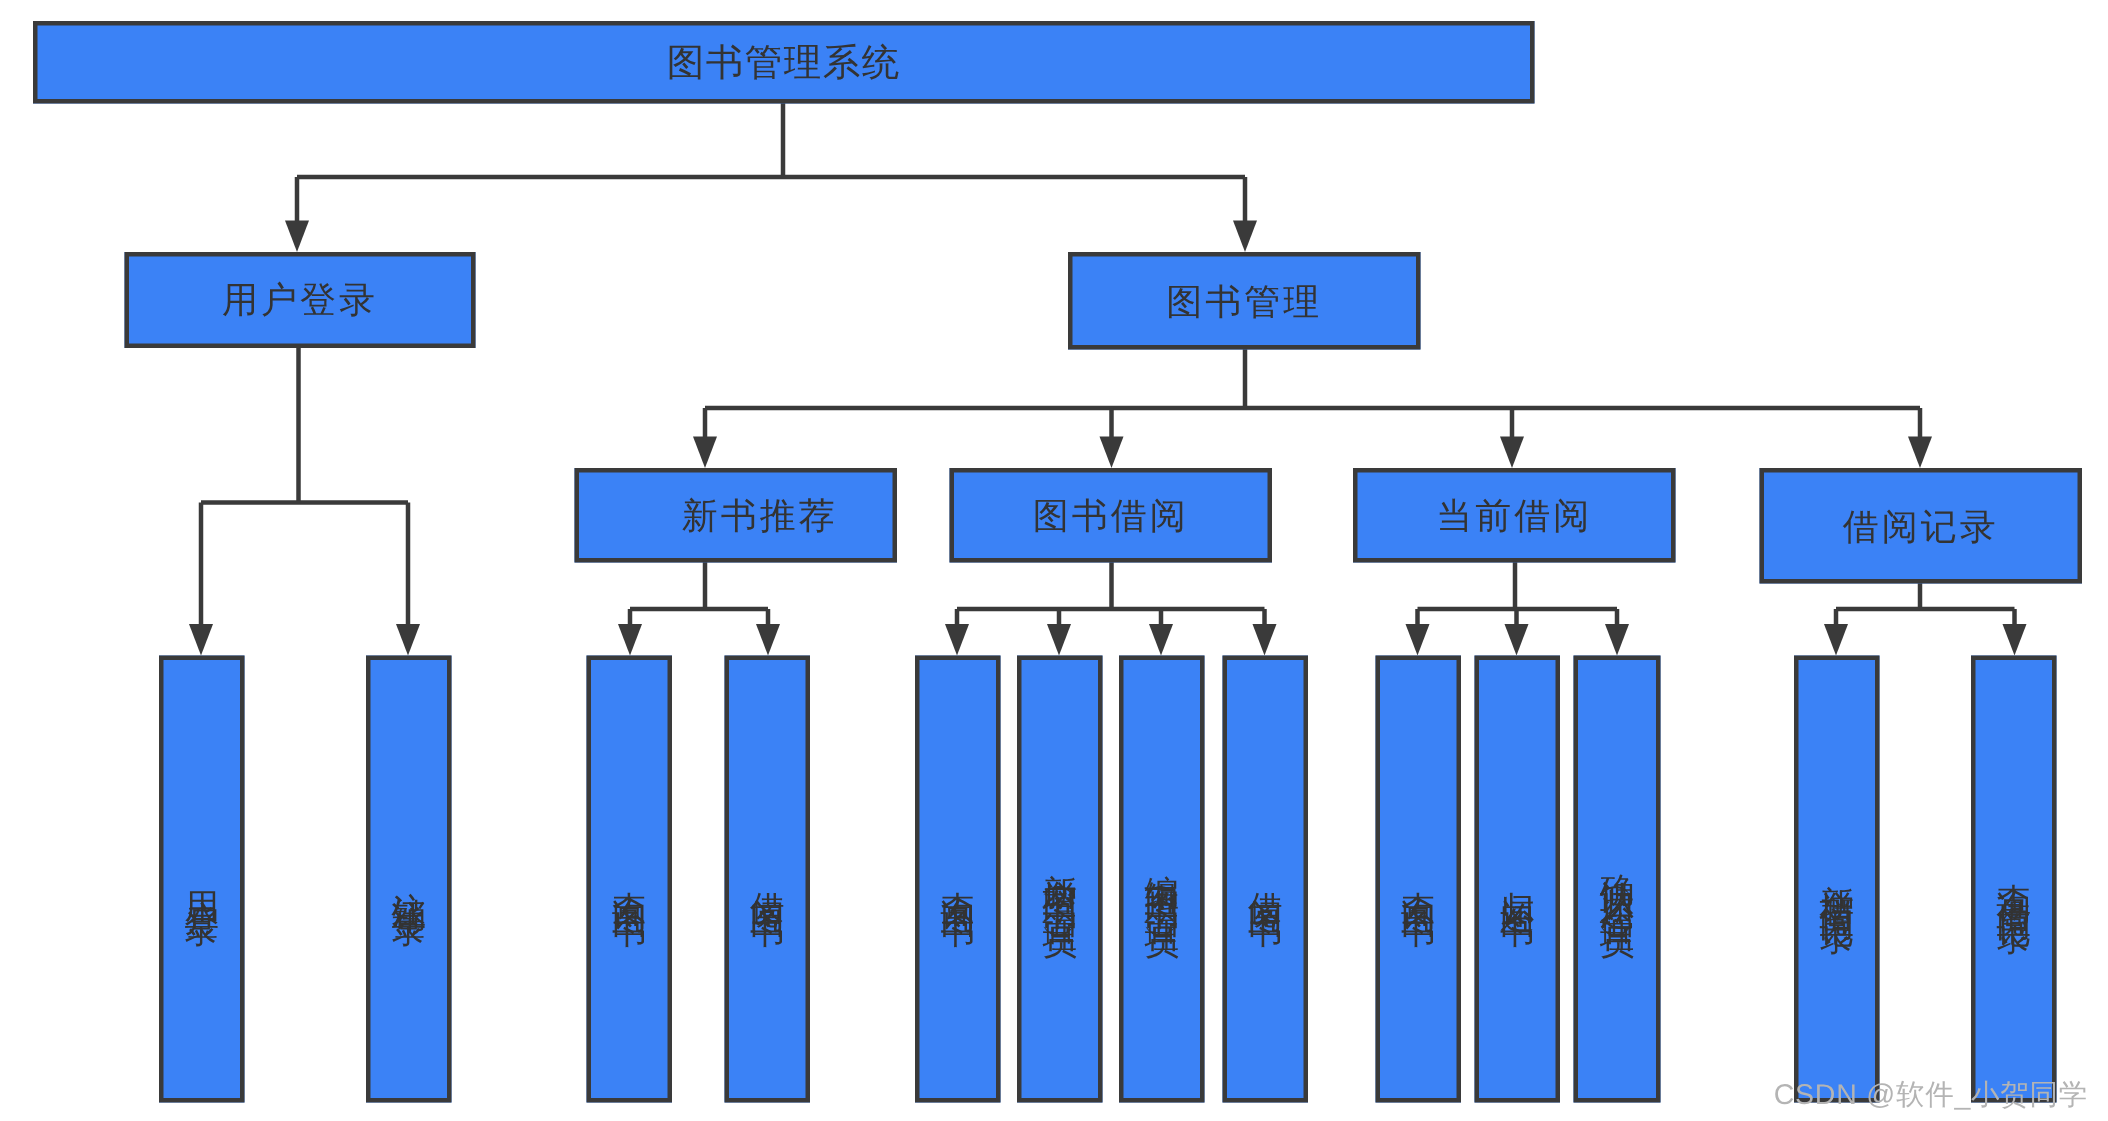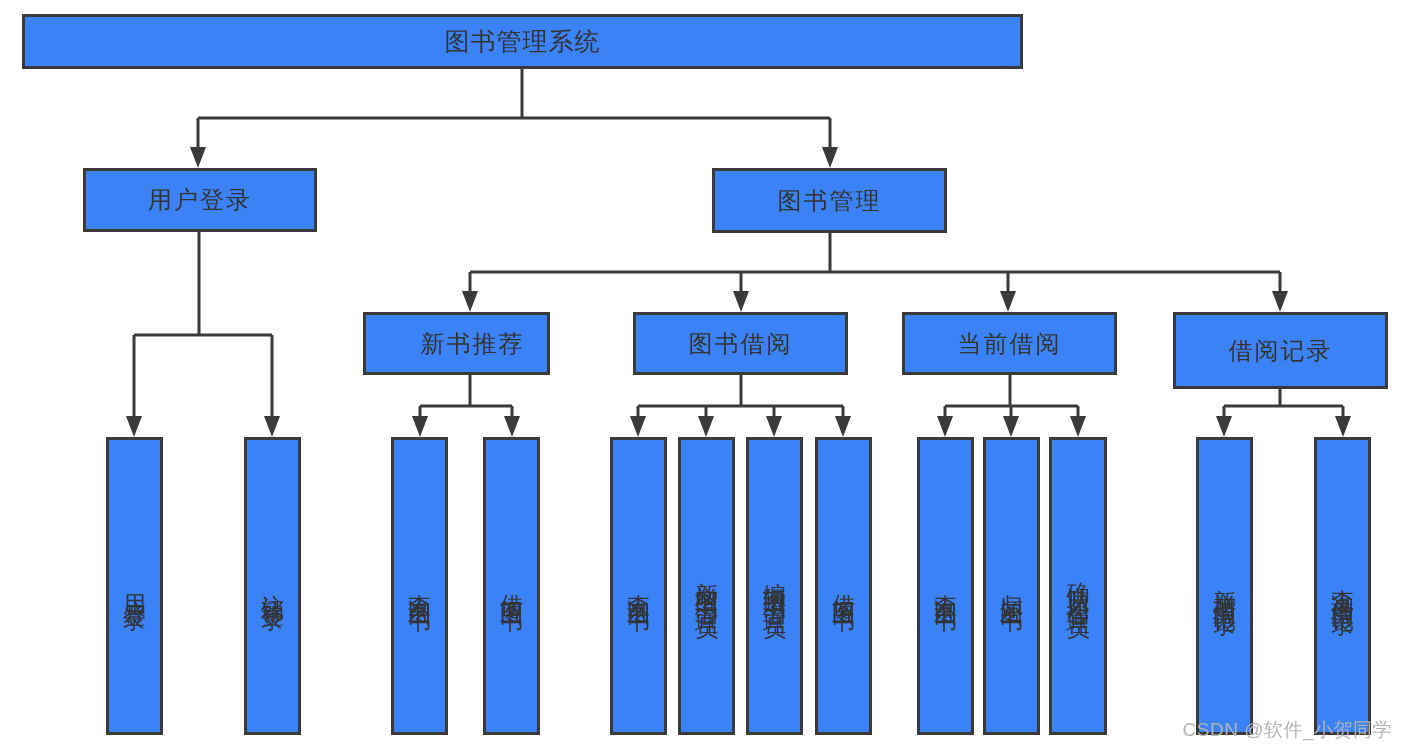--- a/index.html
+++ b/index.html
@@ -127,21 +127,21 @@
       <path d="M1343,406 L1343,419"></path>
       <polygon points="1335,416 1351,416 1343,437" fill="#3a3a3a" stroke="none"></polygon>
     </g>
   </svg>
 
   <div class="node root-box" style="left:22px; top:14px; width:1001px; height:55px;">图书管理系统</div>
 
   <div class="node h" style="left:83px; top:168px; width:234px; height:64px;">用户登录</div>
   <div class="node h" style="left:712px; top:168px; width:235px; height:65px;">图书管理</div>
 
-  <div class="node h" style="left:363px; top:312px; width:187px; height:63px;padding-left:32px;">新书推荐</div>
+  <div class="node h" style="left:383px; top:312px; width:215px; height:63px;padding-left:32px;">新书推荐</div>
   <div class="node h" style="left:902px; top:312px; width:215px; height:63px;">当前借阅</div>
   <div class="node h" style="left:633px; top:312px; width:215px; height:63px;">图书借阅</div>
   <div class="node h" style="left:1173px; top:312px; width:215px; height:77px;">借阅记录</div>
 
   <div class="node v" style="left:106px; top:437px; width:57px; height:298px;">用户登录</div>
   <div class="node v" style="left:244px; top:437px; width:57px; height:298px;">注销登录</div>
 
   <div class="node v" style="left:391px; top:437px; width:57px; height:298px;">查询图书</div>
   <div class="node v" style="left:483px; top:437px; width:57px; height:298px;">借阅图书</div>
 

